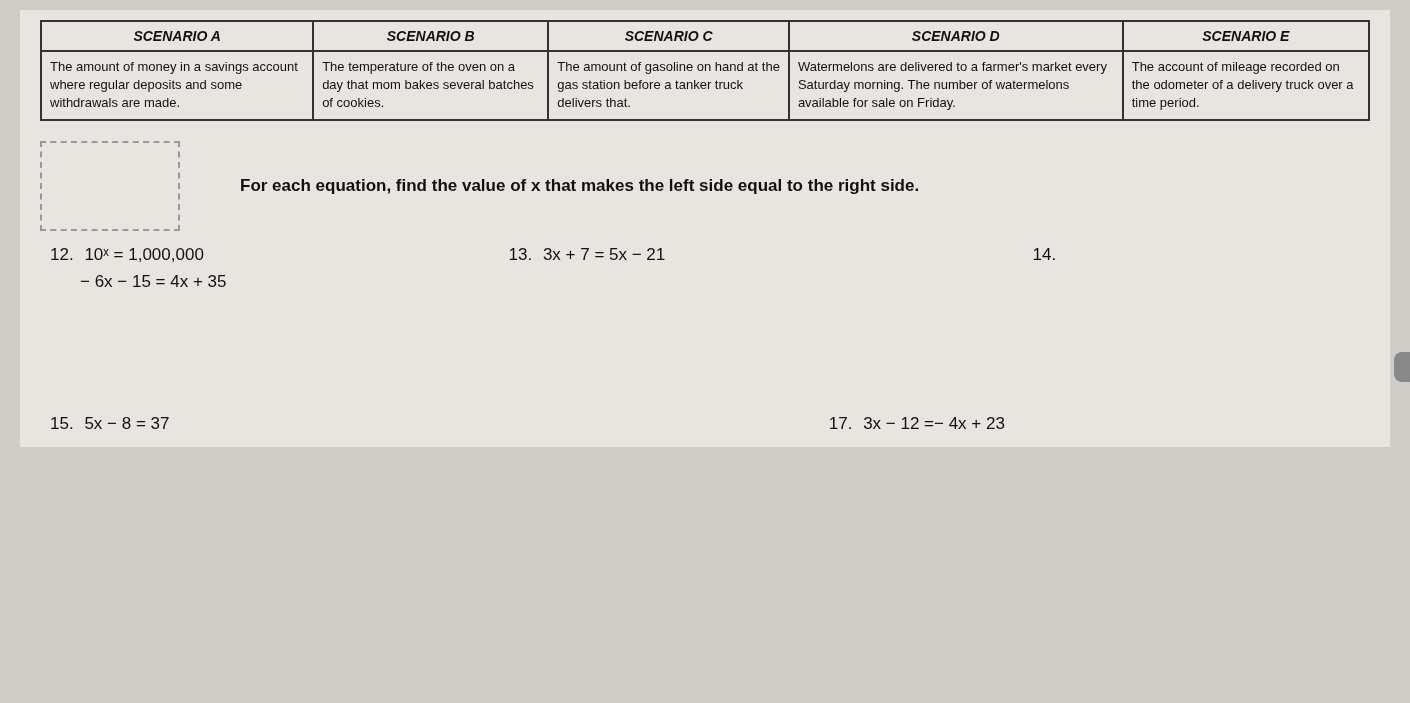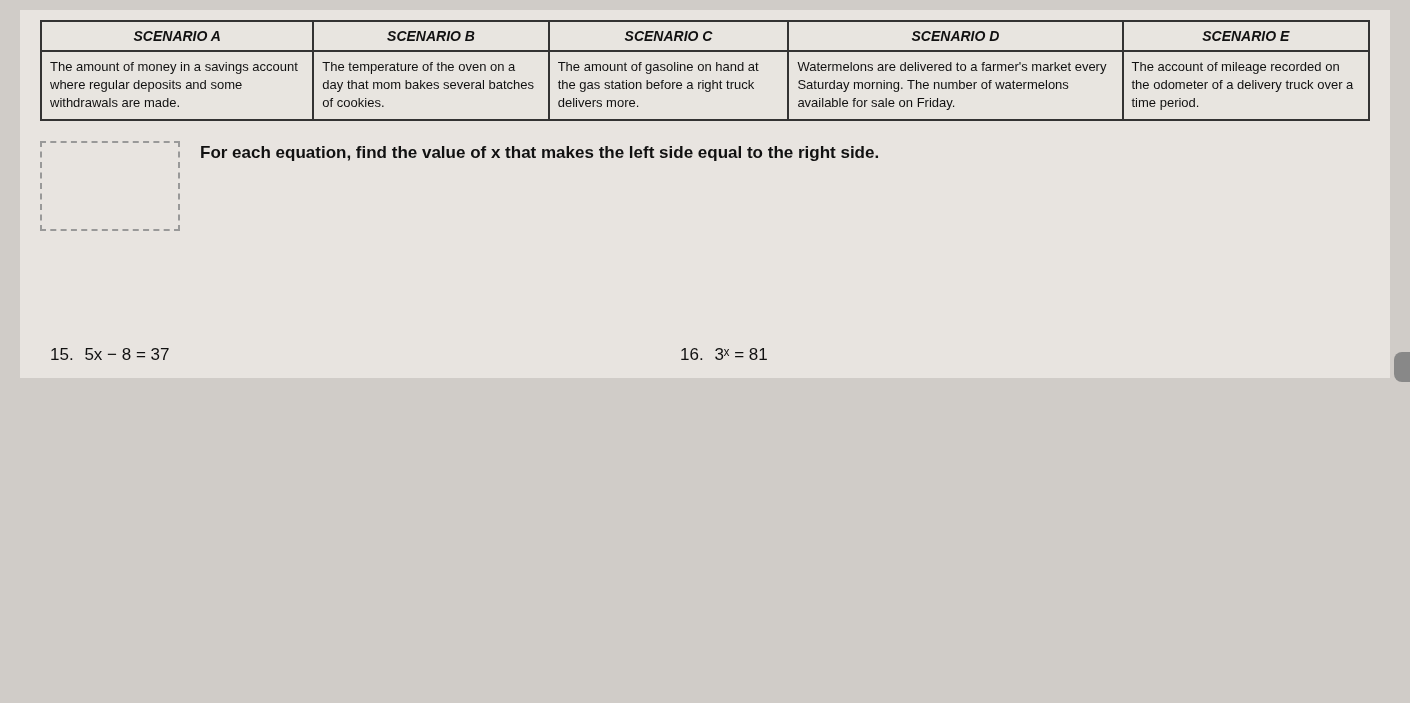--- a/index.html
+++ b/index.html
@@ -86,54 +86,80 @@
         <th>SCENARIO B</th>
         <th>SCENARIO C</th>
         <th>SCENARIO D</th>
         <th>SCENARIO E</th>
       </tr>
     </thead>
     <tbody>
       <tr>
         <td>The amount of money in a savings account where regular deposits and some withdrawals are made.</td>
         <td>The temperature of the oven on a day that mom bakes several batches of cookies.</td>
-        <td>The amount of gasoline on hand at the gas station before a right truck delivers more.</td>
+        <td>The amount of gasoline on hand at the gas station before a tanker truck delivers that.</td>
         <td>Watermelons are delivered to a farmer's market every Saturday morning. The number of watermelons available for sale on Friday.</td>
         <td>The account of mileage recorded on the odometer of a delivery truck over a time period.</td>
       </tr>
     </tbody>
   </table>
 
-  <div style="display:flex; align-items:flex-start; margin-bottom:10px;">
+  <div style="display:flex; align-items:center; margin-bottom:10px;gap:40px;">
     <div style="width:140px; height:90px; border:2px dashed #999; margin-right:20px; flex-shrink:0;"></div>
     <div>
       <p class="instruction" style="margin:0;">For each equation, find the value of x that makes the left side equal to the right side.</p>
     </div>
   </div>
 
   <div class="problems-section">
 
+    <div style="display:flex; margin-bottom:15px; margin-top:10px;">
+
+      <div style="flex:1.4;">
+        <div class="problem">
+          <span class="problem-number">12.</span>
+          <span>10ˣ = 1,000,000</span>
+        </div>
+        <div class="problem" style="margin-left:30px;">
+          <span>− 6x − 15 = 4x + 35</span>
+        </div>
+      </div>
+
+      <div style="flex:1.6;">
+        <div class="problem">
+          <span class="problem-number">13.</span>
+          <span>3x + 7 = 5x − 21</span>
+        </div>
+      </div>
+
+      <div style="flex:1;">
+        <div class="problem">
+          <span class="problem-number">14.</span>
+          <span></span>
+        </div>
+      </div>
+    </div>
 
     <div style="height: 100px;"></div>
 
     <div style="display:flex;gap:35px;">
 
       <div style="flex:1.4;">
         <div class="problem">
           <span class="problem-number">15.</span>
           <span>5x − 8 = 37</span>
         </div>
       </div>
 
-      <div style="flex:1.6;">
+
+      <div style="flex:1;">
         <div class="problem">
-          <span class="problem-number">16.</span>
-          <span>3ˣ = 81</span>
+          <span class="problem-number">17.</span>
+          <span>3x − 12 =− 4x + 23</span>
         </div>
       </div>
-
     </div>
 
   </div>
 
 </div>
 
 <div style="position:absolute; right:0; top:50%; width:16px; height:30px; background:#888; border-radius:8px 0 0 8px;"></div>
 
 </body></html>

